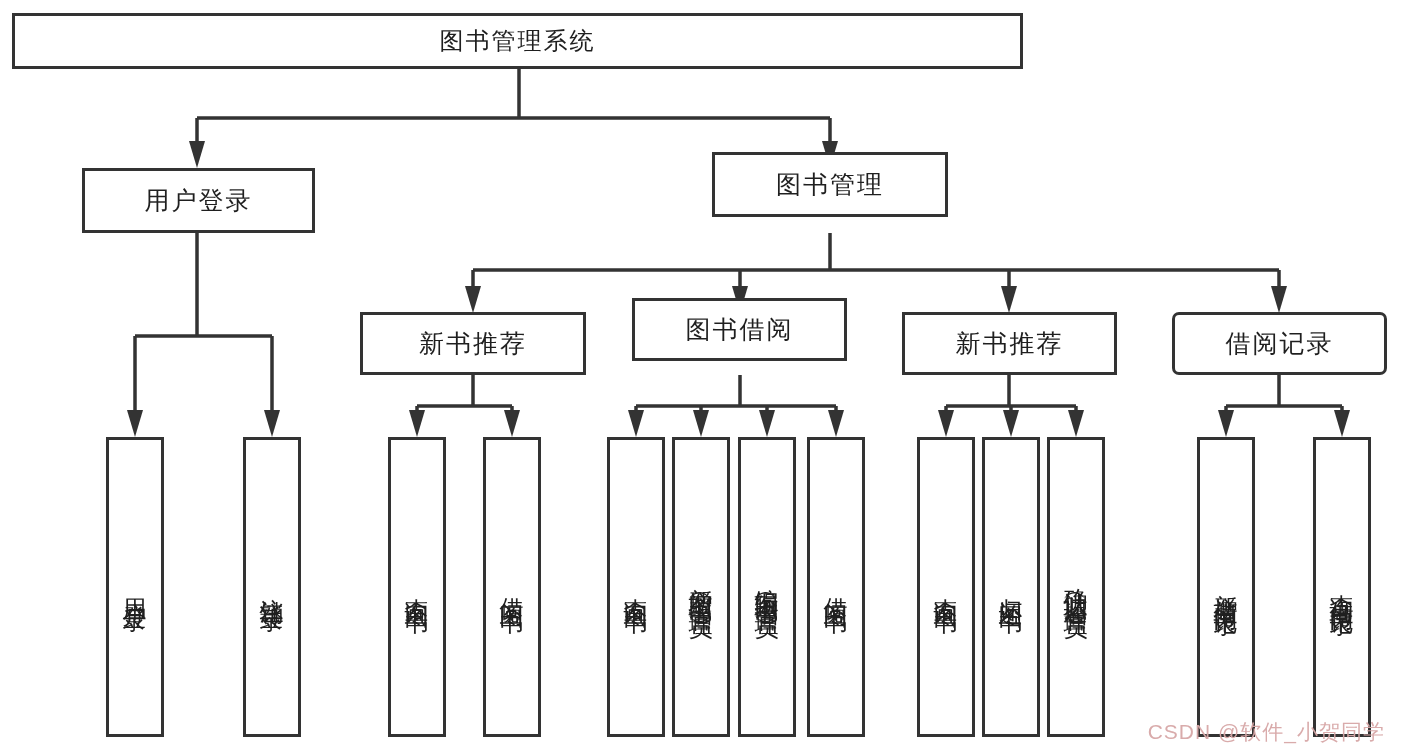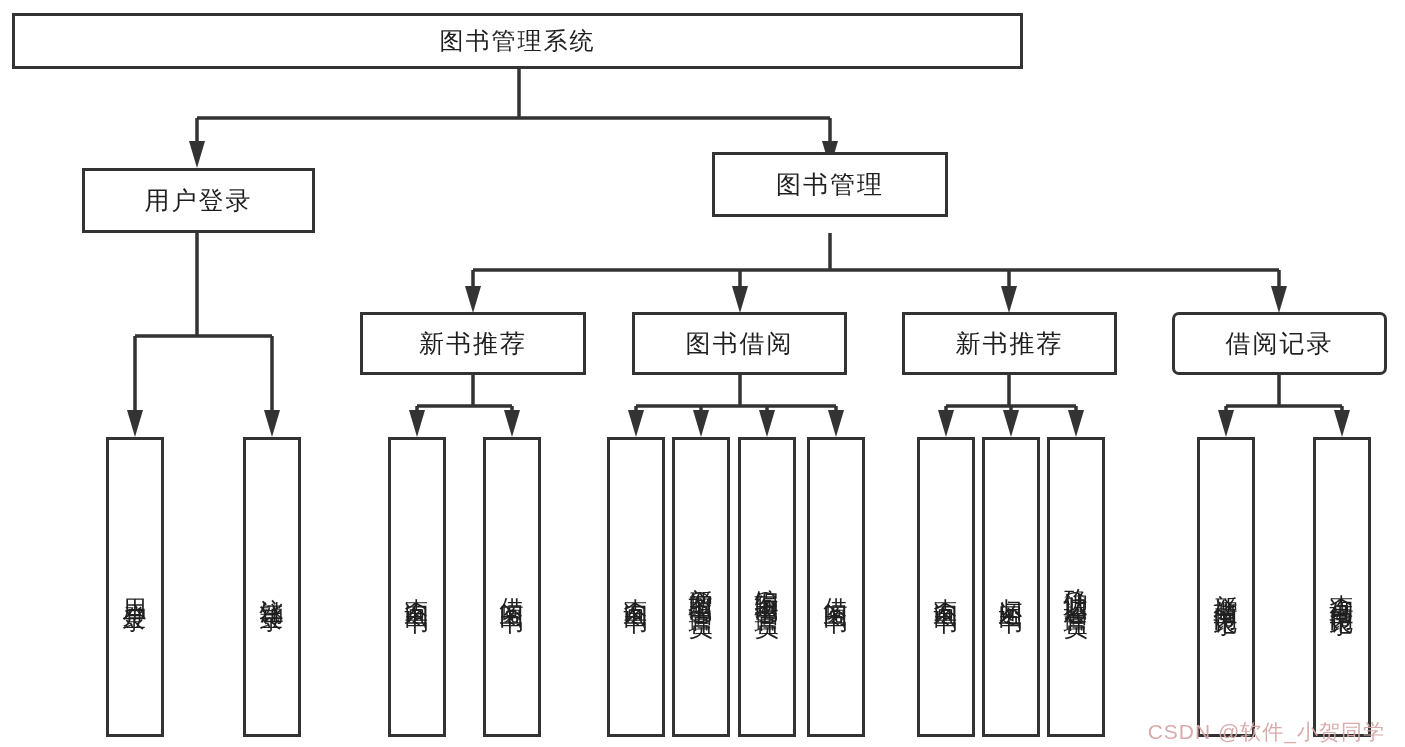--- a/index.html
+++ b/index.html
@@ -105,21 +105,21 @@
       <use href="#ah" x="1342" y="437"></use>
     </g>
   </svg>
 
   <div class="box rt" style="left:12px; top:13px; width:1011px; height:56px;">图书管理系统</div>
 
   <div class="box h" style="left:82px; top:168px; width:233px; height:65px;">用户登录</div>
   <div class="box h" style="left:712px; top:152px; width:236px; height:65px;">图书管理</div>
 
   <div class="box h" style="left:360px; top:312px; width:226px; height:63px;">新书推荐</div>
-  <div class="box h" style="left:632px; top:312px; width:215px; height:63px;">图书借阅</div>
+  <div class="box h" style="left:632px; top:298px; width:215px; height:63px;">图书借阅</div>
   <div class="box h" style="left:902px; top:312px; width:215px; height:63px;">新书推荐</div>
   <div class="box h" style="left:1172px; top:312px; width:215px; height:63px;border-radius:7px;">借阅记录</div>
 
   <div class="box v" style="left:106px; top:437px; width:58px; height:300px;">用户登录</div>
   <div class="box v" style="left:243px; top:437px; width:58px; height:300px;">注销登录</div>
 
   <div class="box v" style="left:388px; top:437px; width:58px; height:300px;">查询图书</div>
   <div class="box v" style="left:483px; top:437px; width:58px; height:300px;">借阅图书</div>
 
   <div class="box v" style="left:607px; top:437px; width:58px; height:300px;">查询图书</div>

